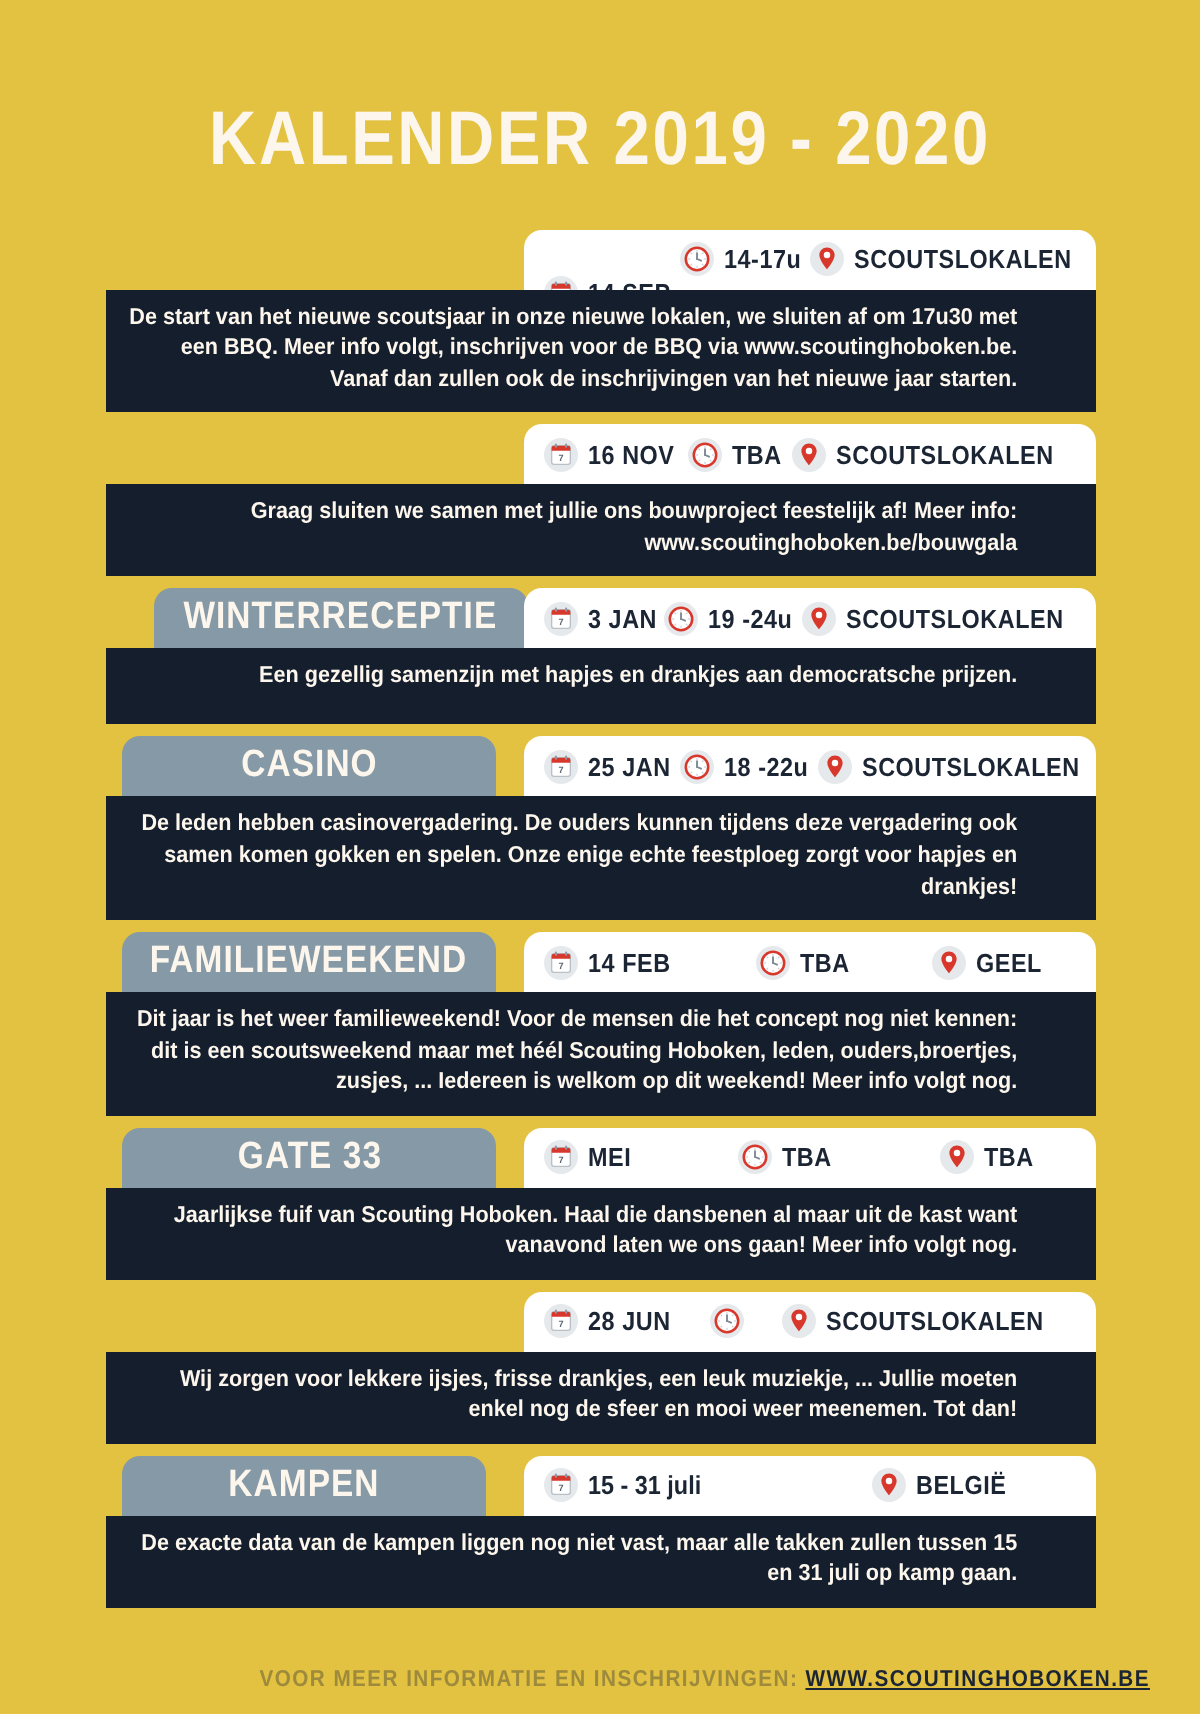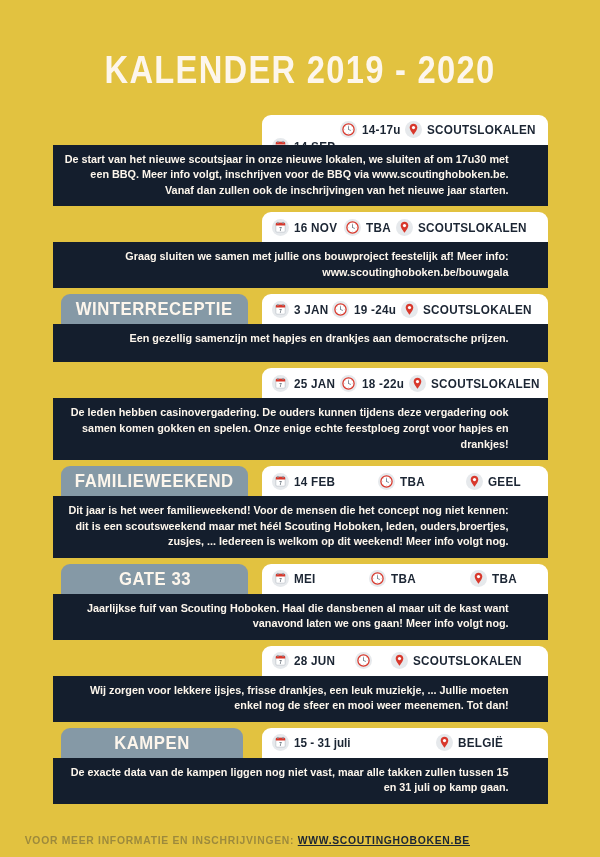--- a/index.html
+++ b/index.html
@@ -108,21 +108,21 @@
     line-height:1.35;
     transform:scaleX(.94);
     transform-origin:left top;
     width:106%;
     font-family:"Liberation Sans Narrow","Liberation Sans",sans-serif;
   }
 
   
   .footer{
     margin-top:26px;
-    text-align:left;
+    text-align:right;
   }
   .footer-line{
     font-size:11.5px;
     font-weight:bold;
     letter-spacing:.8px;
     color:#9d8a3c;
     transform:scaleX(.9);
     display:inline-block;
     font-family:"Liberation Sans Narrow","Liberation Sans",sans-serif;
   }
@@ -247,79 +247,82 @@
             </div>
             <span style="flex: 0.4 1 0%;"></span>
           </div>
         </div>
         <div class="descbar">
           <div class="desc">Graag sluiten we samen met jullie ons bouwproject feestelijk af! Meer info: www.scoutinghoboken.be/bouwgala</div>
         </div>
       </div>
       <div class="event">
         <div class="event-head">
+          <div class="pill" style="width: 187px; margin-left: 16px;">
+            <span class="pill-label">WINTERRECEPTIE</span>
+          </div>
+          <div class="infocard">
+            <div class="meta" style="flex: 0 0 auto;">
+              <span style="display: flex;">
+                <svg class="ico" viewBox="0 0 20 20">
+    <circle cx="10" cy="10" r="10" fill="#e6e9ec"></circle>
+    <rect x="4.5" y="4.5" width="11" height="11" rx="1.4" fill="#ffffff" stroke="#b9c0c7" stroke-width="0.8"></rect>
+    <path d="M4.5 5.9a1.4 1.4 0 0 1 1.4-1.4h8.2a1.4 1.4 0 0 1 1.4 1.4v1.6h-11z" fill="#d8382c"></path>
+    <rect x="6.4" y="3.2" width="1.2" height="2.6" rx="0.6" fill="#8d9aa6"></rect>
+    <rect x="12.4" y="3.2" width="1.2" height="2.6" rx="0.6" fill="#8d9aa6"></rect>
+    <text x="10" y="13.6" font-size="5.4" font-family="Liberation Sans, sans-serif" font-weight="bold" fill="#5c6670" text-anchor="middle">7</text>
+  </svg>
+              </span>
+              <span class="meta-text">3 JAN</span>
+            </div>
+            <span style="flex: 1 1 0%;"></span>
+            <div class="meta" style="flex: 0 0 auto;">
+              <span style="display: flex;">
+                <svg class="ico" viewBox="0 0 20 20">
+    <circle cx="10" cy="10" r="10" fill="#e6e9ec"></circle>
+    <circle cx="10" cy="10" r="6.6" fill="#ffffff" stroke="#d8382c" stroke-width="1.5"></circle>
+    <g stroke="#c9d2d9" stroke-width="0.7">
+      <line x1="10" y1="4.6" x2="10" y2="6"></line>
+                    <line x1="10" y1="14" x2="10" y2="15.4"></line>
+      <line x1="4.6" y1="10" x2="6" y2="10"></line>
+                    <line x1="14" y1="10" x2="15.4" y2="10"></line>
+      <line x1="6.2" y1="6.2" x2="7.1" y2="7.1"></line>
+                    <line x1="12.9" y1="12.9" x2="13.8" y2="13.8"></line>
+      <line x1="13.8" y1="6.2" x2="12.9" y2="7.1"></line>
+                    <line x1="7.1" y1="12.9" x2="6.2" y2="13.8"></line>
+    </g>
+    <line x1="10" y1="10" x2="10" y2="6.6" stroke="#7c8894" stroke-width="1.1" stroke-linecap="round"></line>
+    <line x1="10" y1="10" x2="12.4" y2="11" stroke="#7c8894" stroke-width="1.1" stroke-linecap="round"></line>
+  </svg>
+              </span>
+              <span class="meta-text">19 -24u</span>
+            </div>
+            <span style="flex: 1 1 0%;"></span>
+            <div class="meta" style="flex: 0 0 auto;">
+              <span style="display: flex;">
+                <svg class="ico" viewBox="0 0 20 20">
+    <circle cx="10" cy="10" r="10" fill="#e6e9ec"></circle>
+    <path d="M10 3.2c-2.5 0-4.5 2-4.5 4.5 0 3.3 4.5 8.4 4.5 8.4s4.5-5.1 4.5-8.4c0-2.5-2-4.5-4.5-4.5z" fill="#d8382c"></path>
+    <circle cx="10" cy="7.7" r="1.9" fill="#ffffff"></circle>
+  </svg>
+              </span>
+              <span class="meta-text">SCOUTSLOKALEN</span>
+            </div>
+            <span style="flex: 0.4 1 0%;"></span>
+          </div>
+        </div>
+        <div class="descbar">
+          <div class="desc">Een gezellig samenzijn met hapjes en drankjes aan democratsche prijzen.</div>
+        </div>
+      </div>
+      <div class="event">
+        <div class="event-head">
           <div class="pill" style="width: 187px;">
-            <span class="pill-label">WINTERRECEPTIE</span>
-          </div>
-          <div class="infocard">
-            <div class="meta" style="flex: 0 0 auto;">
-              <span style="display: flex;">
-                <svg class="ico" viewBox="0 0 20 20">
-    <circle cx="10" cy="10" r="10" fill="#e6e9ec"></circle>
-    <rect x="4.5" y="4.5" width="11" height="11" rx="1.4" fill="#ffffff" stroke="#b9c0c7" stroke-width="0.8"></rect>
-    <path d="M4.5 5.9a1.4 1.4 0 0 1 1.4-1.4h8.2a1.4 1.4 0 0 1 1.4 1.4v1.6h-11z" fill="#d8382c"></path>
-    <rect x="6.4" y="3.2" width="1.2" height="2.6" rx="0.6" fill="#8d9aa6"></rect>
-    <rect x="12.4" y="3.2" width="1.2" height="2.6" rx="0.6" fill="#8d9aa6"></rect>
-    <text x="10" y="13.6" font-size="5.4" font-family="Liberation Sans, sans-serif" font-weight="bold" fill="#5c6670" text-anchor="middle">7</text>
-  </svg>
-              </span>
-              <span class="meta-text">3 JAN</span>
-            </div>
-            <span style="flex: 1 1 0%;"></span>
-            <div class="meta" style="flex: 0 0 auto;">
-              <span style="display: flex;">
-                <svg class="ico" viewBox="0 0 20 20">
-    <circle cx="10" cy="10" r="10" fill="#e6e9ec"></circle>
-    <circle cx="10" cy="10" r="6.6" fill="#ffffff" stroke="#d8382c" stroke-width="1.5"></circle>
-    <g stroke="#c9d2d9" stroke-width="0.7">
-      <line x1="10" y1="4.6" x2="10" y2="6"></line>
-                    <line x1="10" y1="14" x2="10" y2="15.4"></line>
-      <line x1="4.6" y1="10" x2="6" y2="10"></line>
-                    <line x1="14" y1="10" x2="15.4" y2="10"></line>
-      <line x1="6.2" y1="6.2" x2="7.1" y2="7.1"></line>
-                    <line x1="12.9" y1="12.9" x2="13.8" y2="13.8"></line>
-      <line x1="13.8" y1="6.2" x2="12.9" y2="7.1"></line>
-                    <line x1="7.1" y1="12.9" x2="6.2" y2="13.8"></line>
-    </g>
-    <line x1="10" y1="10" x2="10" y2="6.6" stroke="#7c8894" stroke-width="1.1" stroke-linecap="round"></line>
-    <line x1="10" y1="10" x2="12.4" y2="11" stroke="#7c8894" stroke-width="1.1" stroke-linecap="round"></line>
-  </svg>
-              </span>
-              <span class="meta-text">19 -24u</span>
-            </div>
-            <span style="flex: 1 1 0%;"></span>
-            <div class="meta" style="flex: 0 0 auto;">
-              <span style="display: flex;">
-                <svg class="ico" viewBox="0 0 20 20">
-    <circle cx="10" cy="10" r="10" fill="#e6e9ec"></circle>
-    <path d="M10 3.2c-2.5 0-4.5 2-4.5 4.5 0 3.3 4.5 8.4 4.5 8.4s4.5-5.1 4.5-8.4c0-2.5-2-4.5-4.5-4.5z" fill="#d8382c"></path>
-    <circle cx="10" cy="7.7" r="1.9" fill="#ffffff"></circle>
-  </svg>
-              </span>
-              <span class="meta-text">SCOUTSLOKALEN</span>
-            </div>
-            <span style="flex: 0.4 1 0%;"></span>
-          </div>
-        </div>
-        <div class="descbar">
-          <div class="desc">Een gezellig samenzijn met hapjes en drankjes aan democratsche prijzen.</div>
-        </div>
-      </div>
-      <div class="event">
-        <div class="event-head">
+            <span class="pill-label">CASINO</span>
+          </div>
           <div class="infocard">
             <div class="meta" style="flex: 0 0 auto;">
               <span style="display: flex;">
                 <svg class="ico" viewBox="0 0 20 20">
     <circle cx="10" cy="10" r="10" fill="#e6e9ec"></circle>
     <rect x="4.5" y="4.5" width="11" height="11" rx="1.4" fill="#ffffff" stroke="#b9c0c7" stroke-width="0.8"></rect>
     <path d="M4.5 5.9a1.4 1.4 0 0 1 1.4-1.4h8.2a1.4 1.4 0 0 1 1.4 1.4v1.6h-11z" fill="#d8382c"></path>
     <rect x="6.4" y="3.2" width="1.2" height="2.6" rx="0.6" fill="#8d9aa6"></rect>
     <rect x="12.4" y="3.2" width="1.2" height="2.6" rx="0.6" fill="#8d9aa6"></rect>
     <text x="10" y="13.6" font-size="5.4" font-family="Liberation Sans, sans-serif" font-weight="bold" fill="#5c6670" text-anchor="middle">7</text>

